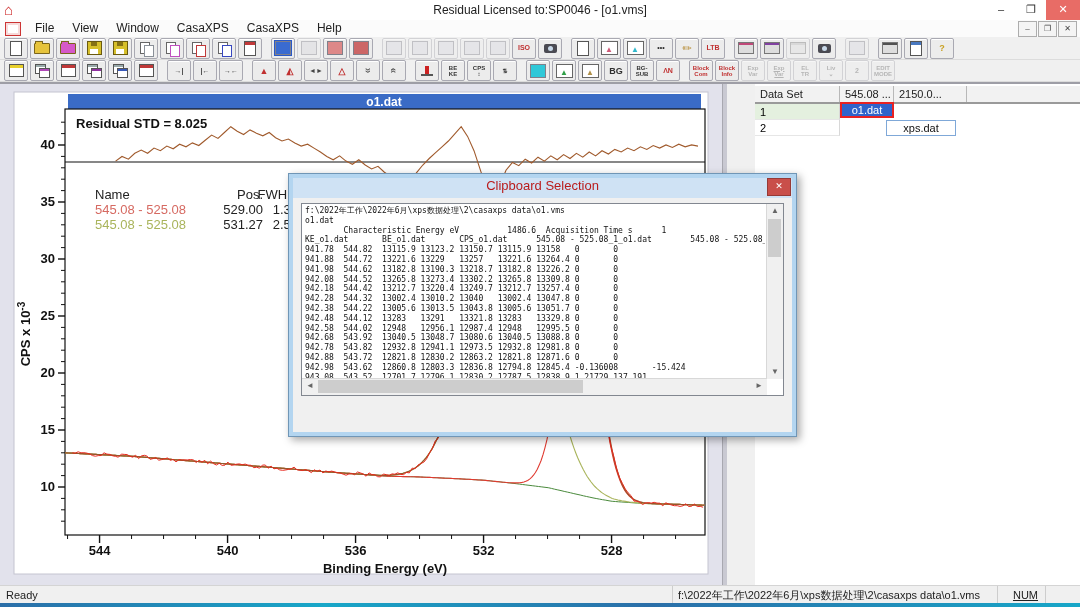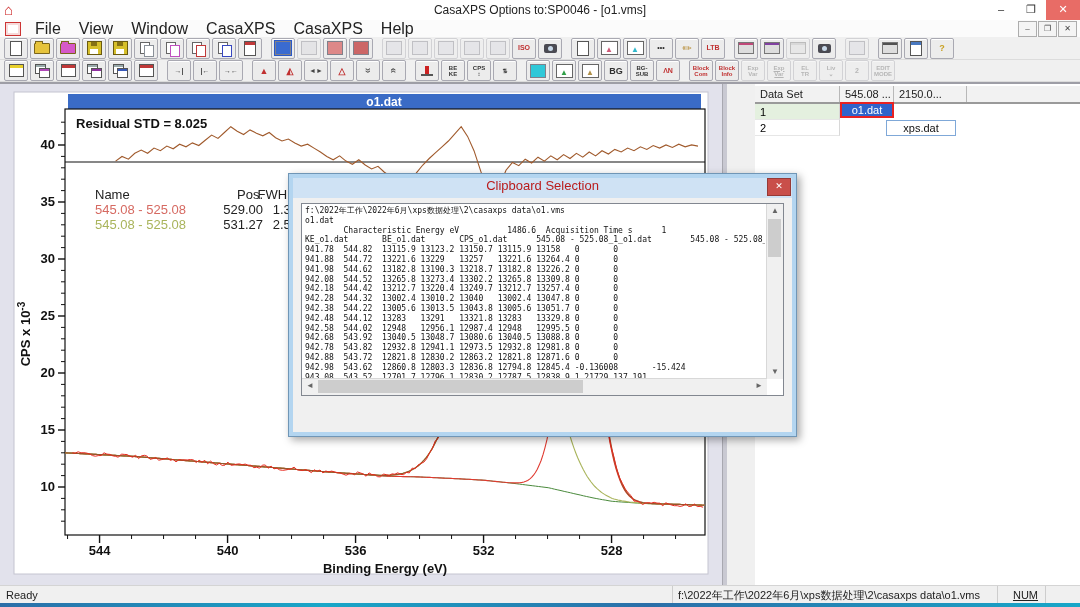--- a/index.html
+++ b/index.html
@@ -9,21 +9,21 @@
   .titlebar{position:absolute;left:0;top:0;width:1080px;height:20px;background:#fff;border-bottom:1px solid #e4e4e4;}
   .house{position:absolute;left:4px;top:1px;color:#cc2222;font-size:15px;line-height:18px;}
   .title{position:absolute;left:0;right:0;top:0;text-align:center;font-size:12px;color:#222;line-height:20px;}
   .winctl{position:absolute;right:0;top:0;height:20px;display:flex;}
   .winbtn{width:30px;height:20px;text-align:center;font-size:11px;line-height:19px;color:#333;}
   .winbtn.close{background:#e86c66;color:#fff;width:34px;}
   
   .menubar{position:absolute;left:0;top:20px;width:1080px;height:17px;background:#fbfbfb;border-bottom:1px solid #d9d9d9;}
   .menuicon{position:absolute;left:5px;top:2px;width:14px;height:12px;background:#fff;border:1px solid #c33;box-shadow:inset 0 0 0 2px #f6dada;}
   .menu-items{position:absolute;left:26px;top:0;height:17px;display:flex;}
-  .menu-item{font-size:16px;color:#222;padding:0 9px;line-height:17px;}
+  .menu-item{font-size:12px;color:#222;padding:0 9px;line-height:17px;}
   .mdictl{position:absolute;right:3px;top:1px;display:flex;gap:1px;}
   .mdibtn{width:17px;height:14px;border:1px solid #adadad;background:#f4f4f4;font-size:8px;line-height:13px;text-align:center;color:#444;}
   
   .toolbar{position:absolute;left:0;width:1080px;background:#f0f0f0;border-bottom:1px solid #dcdcdc;display:flex;align-items:center;padding-left:3px;box-sizing:border-box;}
   #tb1{top:37px;height:23px;}
   #tb2{top:60px;height:22px;}
   .tb-btn{width:22px;height:19px;margin:0 1px;background:#ececec;border:1px solid #a9a9b2;border-radius:2px;display:flex;align-items:center;justify-content:center;position:relative;box-shadow:inset 0 1px 0 #fff;}
   .tb-btn.dis{opacity:.42;}
   .tb-sep{width:7px;height:19px;}
   .i-page{width:10px;height:13px;background:#fff;border:1px solid #555;}
@@ -97,21 +97,21 @@
   .st-num{position:absolute;left:1006px;width:40px;top:0;line-height:18px;text-align:center;border-right:1px solid #cdcdcd;box-sizing:border-box;text-decoration:underline;}
   .bottomstrip{position:absolute;left:0;top:603px;width:1080px;height:4px;background:linear-gradient(90deg,#2b6ea8,#18a7c8 30%,#2b6ea8 60%,#18a7c8);}
 </style>
 </head>
 <body>
 
 <div id="app">
 
   <div class="titlebar">
     <span class="house">⌂</span>
-    <span class="title">CasaXPS Options to:SP0046 - [o1.vms]</span>
+    <span class="title">Residual Licensed to:SP0046 - [o1.vms]</span>
     <span class="winctl">
       <span class="winbtn">–</span>
       <span class="winbtn">❐</span>
       <span class="winbtn close">✕</span>
     </span>
   </div>
 
   <div class="menubar">
     <span class="menuicon"></span>
     <span class="menu-items" id="menuItems">

